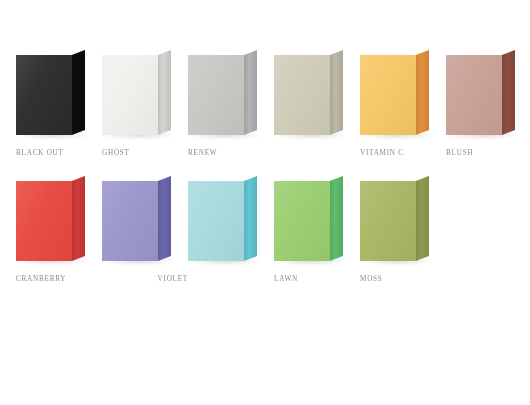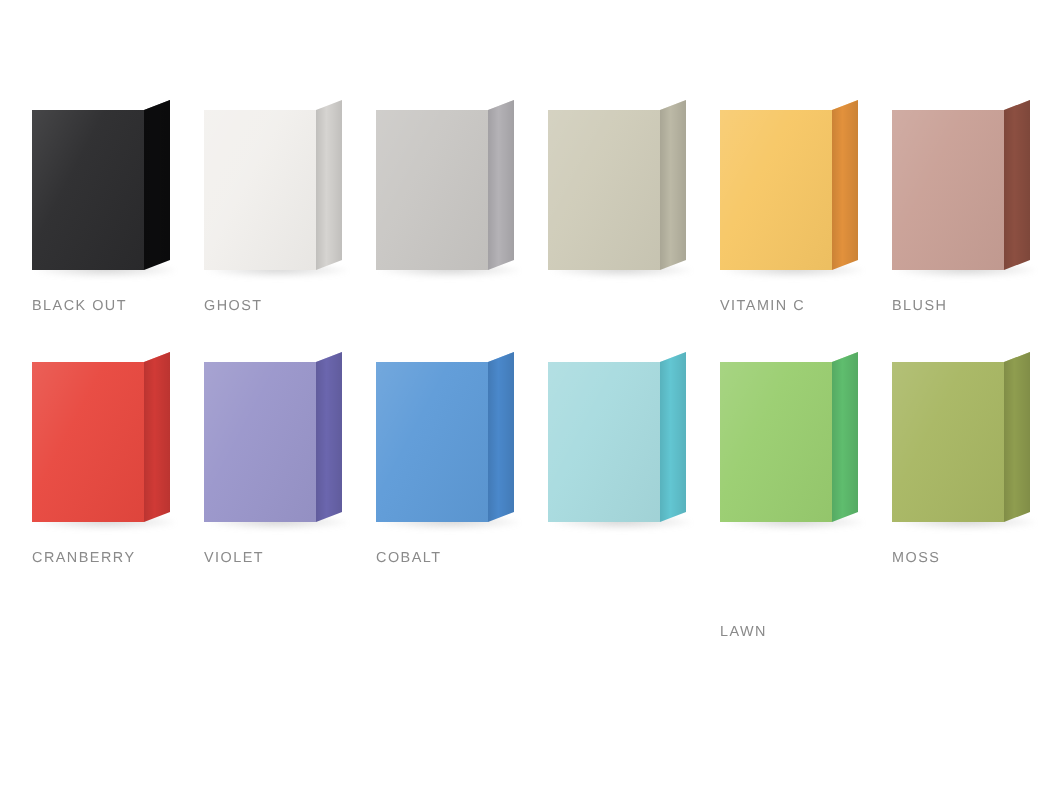--- a/index.html
+++ b/index.html
@@ -13,20 +13,21 @@
     background: #ffffff;
     font-family: "Liberation Sans", sans-serif;
     overflow: hidden;
   }
 
   #swatch-board {
     position: relative;
     width: 482px;
     height: 405px;
     background: #ffffff;
+    font-family: Liberation Serif, serif;
   }
 
   .swatch-row {
     position: absolute;
     left: 0;
     width: 530px;
     height: 130px;
     display: flex;
     align-items: flex-start;
   }
@@ -150,20 +151,21 @@
       </div>
       <div class="swatch-label" style="color: rgb(138, 138, 138);">GHOST</div>
     </div>
     <div class="swatch-cell">
       <div class="swatch-block">
         <div class="block-shadow"></div>
         <div class="block-top" style="background-color: rgb(232, 230, 228);"></div>
         <div class="block-side" style="background-color: rgb(180, 178, 182);"></div>
         <div class="block-face" style="background-color: rgb(201, 199, 196);"></div>
       </div>
+      <div class="swatch-label" style="color: rgb(138, 138, 138);">RENEW</div>
     </div>
     <div class="swatch-cell">
       <div class="swatch-block">
         <div class="block-shadow"></div>
         <div class="block-top" style="background-color: rgb(236, 234, 221);"></div>
         <div class="block-side" style="background-color: rgb(188, 185, 166);"></div>
         <div class="block-face" style="background-color: rgb(207, 204, 185);"></div>
       </div>
     </div>
     <div class="swatch-cell">
@@ -196,47 +198,38 @@
       </div>
       <div class="swatch-label" style="color: rgb(138, 138, 138);">CRANBERRY</div>
     </div>
     <div class="swatch-cell">
       <div class="swatch-block">
         <div class="block-shadow"></div>
         <div class="block-top" style="background-color: rgb(201, 198, 228);"></div>
         <div class="block-side" style="background-color: rgb(107, 102, 174);"></div>
         <div class="block-face" style="background-color: rgb(154, 150, 203);"></div>
       </div>
-      <div class="swatch-label" style="color: rgb(138, 138, 138);">VIOLET</div>
-    </div>
-    <div class="swatch-cell">
-      <div class="swatch-block">
-        <div class="block-shadow"></div>
-        <div class="block-top" style="background-color: rgb(168, 201, 236);"></div>
-        <div class="block-side" style="background-color: rgb(74, 136, 203);"></div>
-        <div class="block-face" style="background-color: rgb(94, 155, 216);"></div>
-      </div>
-      <div class="swatch-label" style="color: rgb(138, 138, 138);">COBALT</div>
+      <div class="swatch-label" style="color: rgb(138, 138, 138); text-align: right;">VIOLET</div>
     </div>
     <div class="swatch-cell">
       <div class="swatch-block">
         <div class="block-shadow"></div>
         <div class="block-top" style="background-color: rgb(214, 238, 240);"></div>
         <div class="block-side" style="background-color: rgb(98, 198, 210);"></div>
         <div class="block-face" style="background-color: rgb(168, 219, 223);"></div>
       </div>
     </div>
     <div class="swatch-cell">
       <div class="swatch-block">
         <div class="block-shadow"></div>
         <div class="block-top" style="background-color: rgb(201, 230, 172);"></div>
         <div class="block-side" style="background-color: rgb(95, 189, 110);"></div>
         <div class="block-face" style="background-color: rgb(154, 206, 112);"></div>
       </div>
-      <div class="swatch-label" style="color: rgb(138, 138, 138); margin-top: 37px;">LAWN</div>
+      <div class="swatch-label" style="color: rgb(138, 138, 138);">LAWN</div>
     </div>
     <div class="swatch-cell">
       <div class="swatch-block">
         <div class="block-shadow"></div>
         <div class="block-top" style="background-color: rgb(205, 215, 155);"></div>
         <div class="block-side" style="background-color: rgb(143, 157, 79);"></div>
         <div class="block-face" style="background-color: rgb(168, 183, 99);"></div>
       </div>
       <div class="swatch-label" style="color: rgb(138, 138, 138);">MOSS</div>
     </div>

